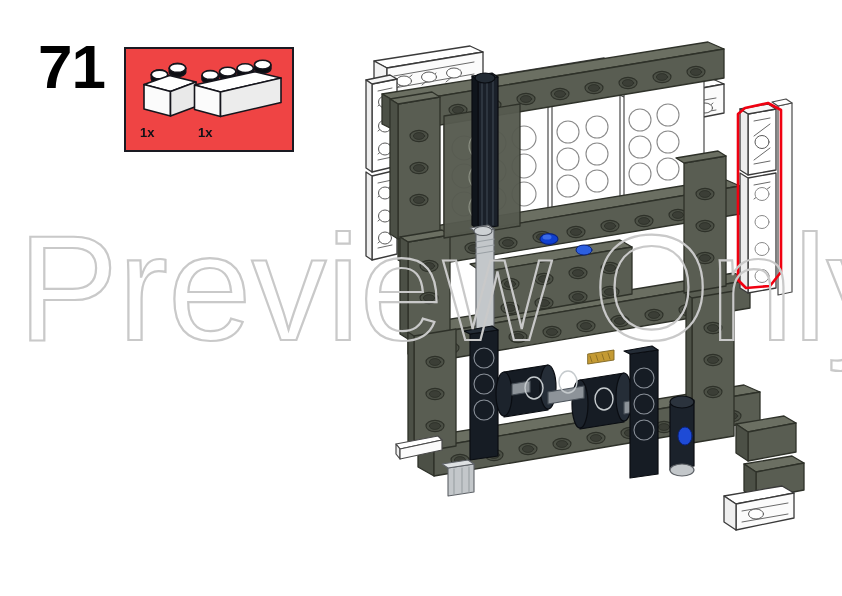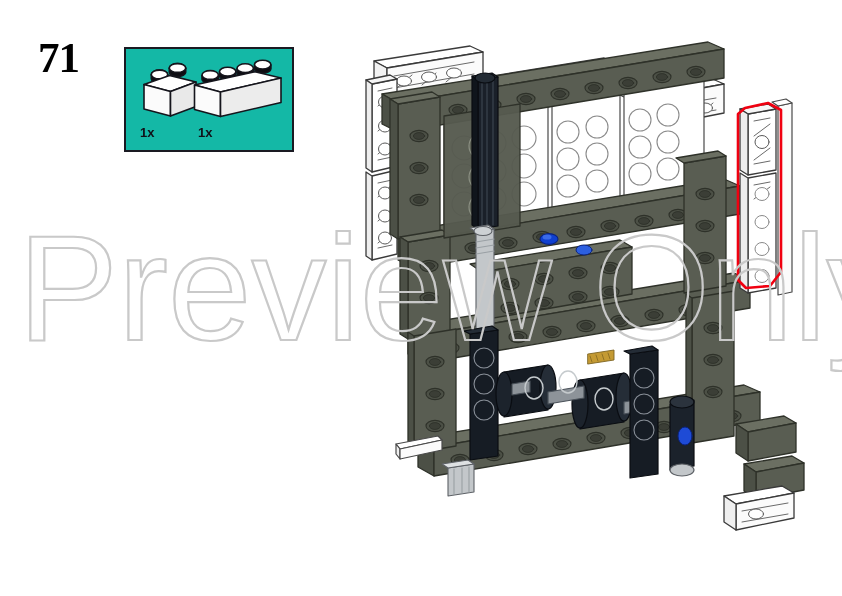--- a/index.html
+++ b/index.html
@@ -11,35 +11,35 @@
     width: 842px; height: 596px;
     position: relative;
     overflow: hidden;
     font-family: "Liberation Sans", sans-serif;
   }
 
   
   #step-number {
     position: absolute;
     left: 38px; top: 36px;
-    font-family: Liberation Serif, serif;
+    font-family: Liberation Sans, sans-serif;
     font-weight: bold;
-    font-size: 43px;
+    font-size: 62px;
     line-height: 1;
     letter-spacing: -1px;
     color: #000000;
     user-select: none;
   }
 
   
   #parts-callout {
     position: absolute;
     left: 124px; top: 47px;
     width: 170px; height: 105px;
-    background: #14b8a6;
+    background: #ef4444;
     border: 2px solid #1a1a22;
   }
   .brick-wrap {
     position: absolute;
     width: 100%; height: 100%;
   }
   .part-qty {
     position: absolute;
     font-family: "Liberation Sans", sans-serif;
     font-weight: bold;

